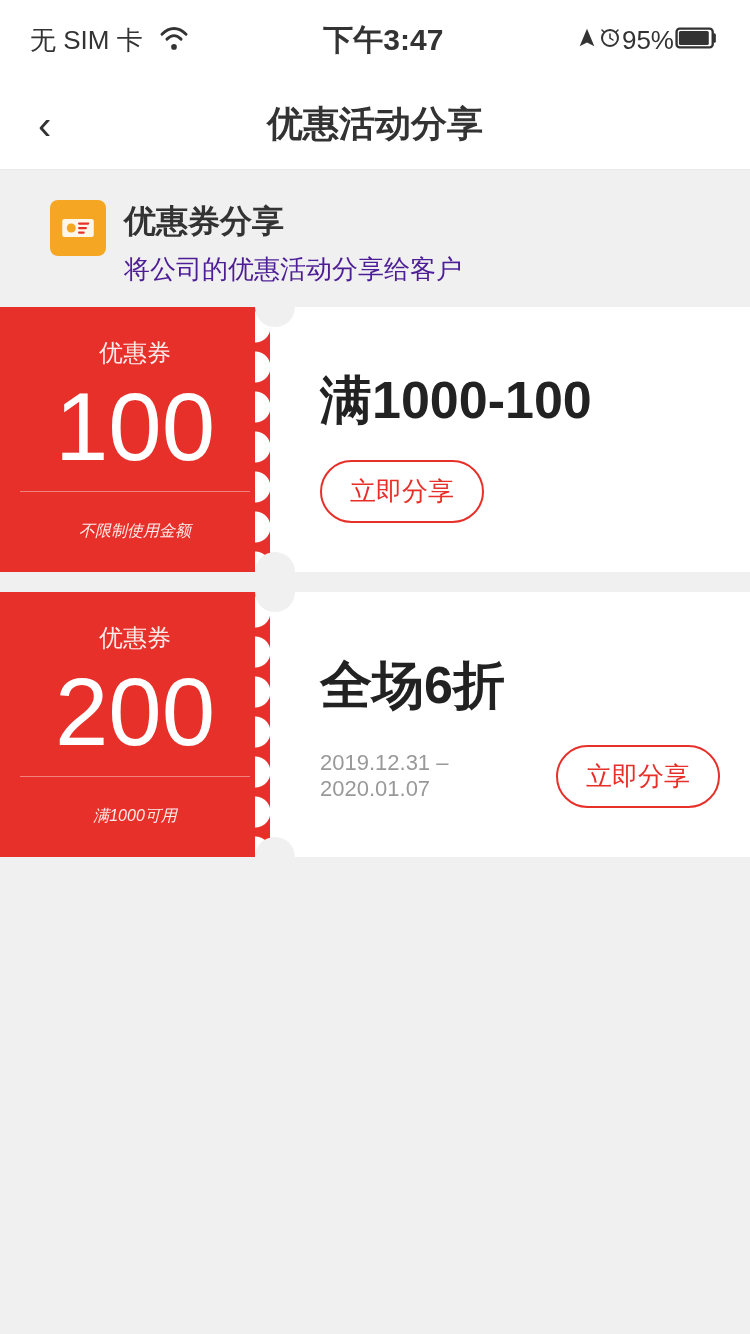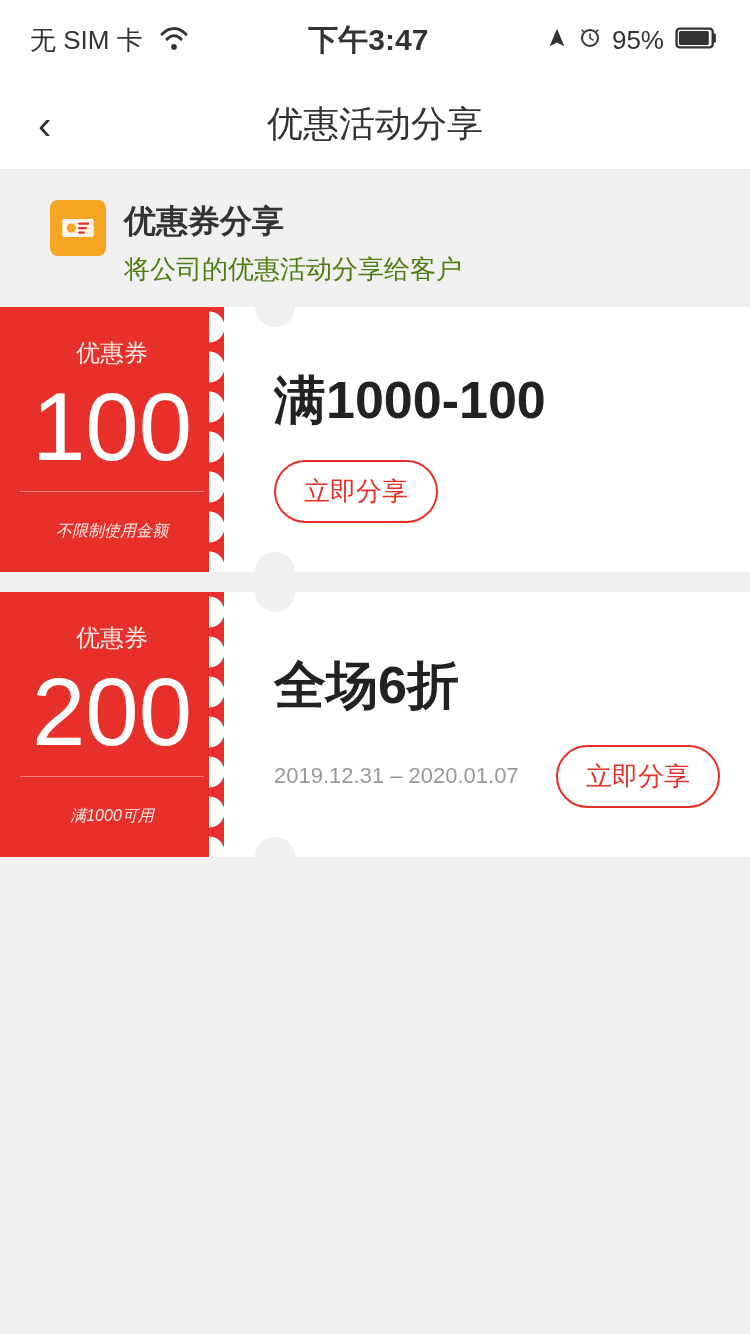--- a/index.html
+++ b/index.html
@@ -31,21 +31,20 @@
       gap: 14px;
       font-size: 26px;
     }
     .status-center {
       font-size: 30px;
       font-weight: 600;
     }
     .status-right {
       display: flex;
       align-items: center;
-      gap: 10px;
       font-size: 26px;
     }
 
     
     .nav-bar {
       width: 750px;
       height: 90px;
       background: #fff;
       display: flex;
       align-items: center;
@@ -58,21 +57,21 @@
       left: 28px;
       top: 50%;
       transform: translateY(-50%);
       font-size: 40px;
       color: #333;
       cursor: pointer;
       padding: 10px;
     }
     .nav-title {
       font-size: 36px;
-      font-weight: 400;
+      font-weight: 700;
       color: #333;
     }
 
     
     .section-header {
       background: #f0f0f0;
       padding: 30px 30px 20px 30px;
       display: flex;
       align-items: flex-start;
       gap: 18px;
@@ -89,42 +88,42 @@
       flex-shrink: 0;
     }
     .section-text h2 {
       font-size: 32px;
       font-weight: 600;
       color: #333;
       margin-bottom: 8px;
     }
     .section-text p {
       font-size: 26px;
-      color: #4d7c0f;
+      color: #4c1d95;
     }
 
     
     .coupon-list {
       background: #f0f0f0;
       padding: 0 0 30px 0;
     }
 
     
     .coupon-card {
       background: #fff;
       margin: 0 0 20px 0;
       display: flex;
       align-items: stretch;
       position: relative;
       overflow: hidden;
     }
 
     
     .coupon-left {
-      width: 224px;
+      width: 270px;
       background: #e8302a;
       display: flex;
       flex-direction: column;
       align-items: center;
       justify-content: center;
       padding: 30px 20px;
       position: relative;
       color: #fff;
       flex-shrink: 0;
     }

